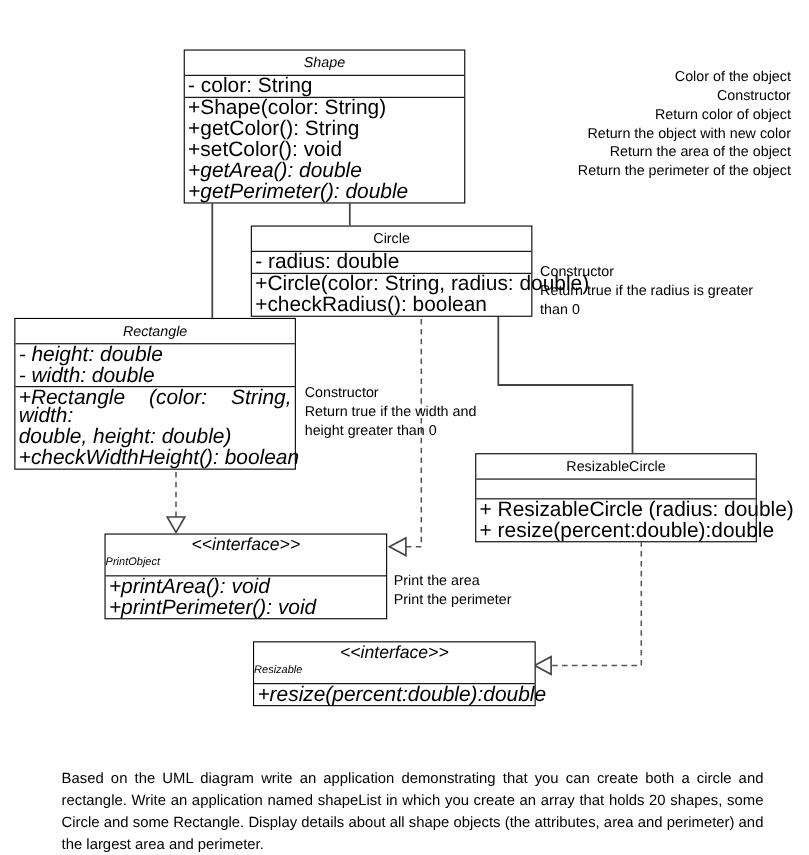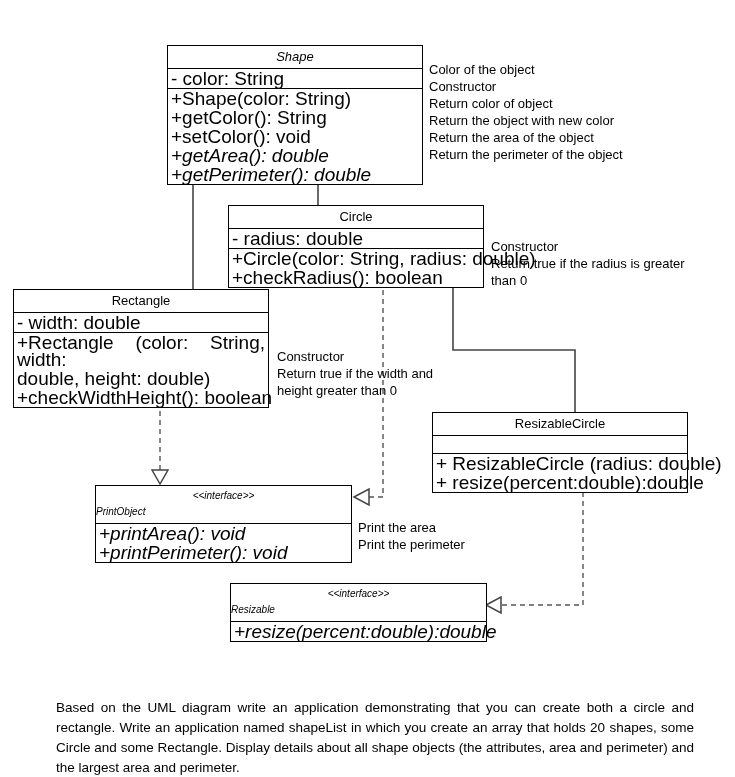--- a/index.html
+++ b/index.html
@@ -7,21 +7,21 @@
     width:735px;height:777px;position:relative;overflow:hidden;
     font-family:"Liberation Sans","DejaVu Sans",sans-serif;
     color:#000000;
   }
   #diagram{position:absolute;left:0;top:0;width:735px;height:757px;}
   .umlbox{position:absolute;border:1px solid #000;background:#fff;box-sizing:border-box;}
   .umlbox .compart{border-top:1px solid #000;}
   .umlbox .compart:first-child{border-top:none;}
   .title{text-align:center;font-size:13px;line-height:17px;padding:2px 0 3px 0;}
   .title.abstract{font-style:italic;}
-  .iface-kw{display:block;font-style:italic;font-size:10px;line-height:16px;text-align:center;}
+  .iface-kw{display:block;font-style:italic;font-size:16px;line-height:16px;text-align:center;}
   .iface-nm{display:block;font-style:italic;font-size:10px;line-height:16px;text-align:left;}
   .member{font-size:19px;line-height:17px;padding:1px 3px 1px 3px;white-space:nowrap;}
   .member.abstract{font-style:italic;}
   .member.justify{white-space:normal;text-align:justify;text-align-last:justify;}
   .member.justify.last{text-align-last:left;}
   .empty-compart{height:17px;}
   .note{position:absolute;font-size:13px;line-height:17px;white-space:pre-line;}
   #footer-text{
     position:absolute;left:56px;top:698px;width:638px;
     font-size:13.5px;line-height:20px;text-align:justify;
@@ -78,21 +78,21 @@
     </div>
     <div class="compart">
       <div class="member">+Shape(color: String)</div>
       <div class="member">+getColor(): String</div>
       <div class="member">+setColor(): void</div>
       <div class="member abstract">+getArea(): double</div>
       <div class="member abstract">+getPerimeter(): double</div>
     </div>
   </div>
 
-  <div class="note" style="left:429px;top:61px;width:290px;">Color of the object
+  <div class="note" style="left:429px;top:61px;width:290px;text-align:right;">Color of the object
 Constructor
 Return color of object
 Return the object with new color
 Return the area of the object
 Return the perimeter of the object</div>
 
   <div class="umlbox" style="left:228px;top:205px;width:256px;">
     <div class="compart">
       <div class="title">Circle</div>
     </div>
@@ -102,25 +102,26 @@
     <div class="compart">
       <div class="member">+Circle(color: String, radius: double)</div>
       <div class="member">+checkRadius(): boolean</div>
     </div>
   </div>
 
   <div class="note" style="left:491px;top:238px;width:240px;">Constructor
 Return true if the radius is greater
 than 0</div>
 
-  <div class="umlbox" style="left:13px;top:289px;width:256px;">
+  <div class="umlbox" style="left:13px;top:289px;width:256px;font-style:italic;">
     <div class="compart">
       <div class="title">Rectangle</div>
     </div>
     <div class="compart">
+      <div class="member">- height: double</div>
       <div class="member">- width: double</div>
     </div>
     <div class="compart">
       <div class="member justify">+Rectangle (color: String, width:</div>
       <div class="member justify last">double, height: double)</div>
       <div class="member">+checkWidthHeight(): boolean</div>
     </div>
   </div>
 
   <div class="note" style="left:277px;top:348px;width:230px;">Constructor

